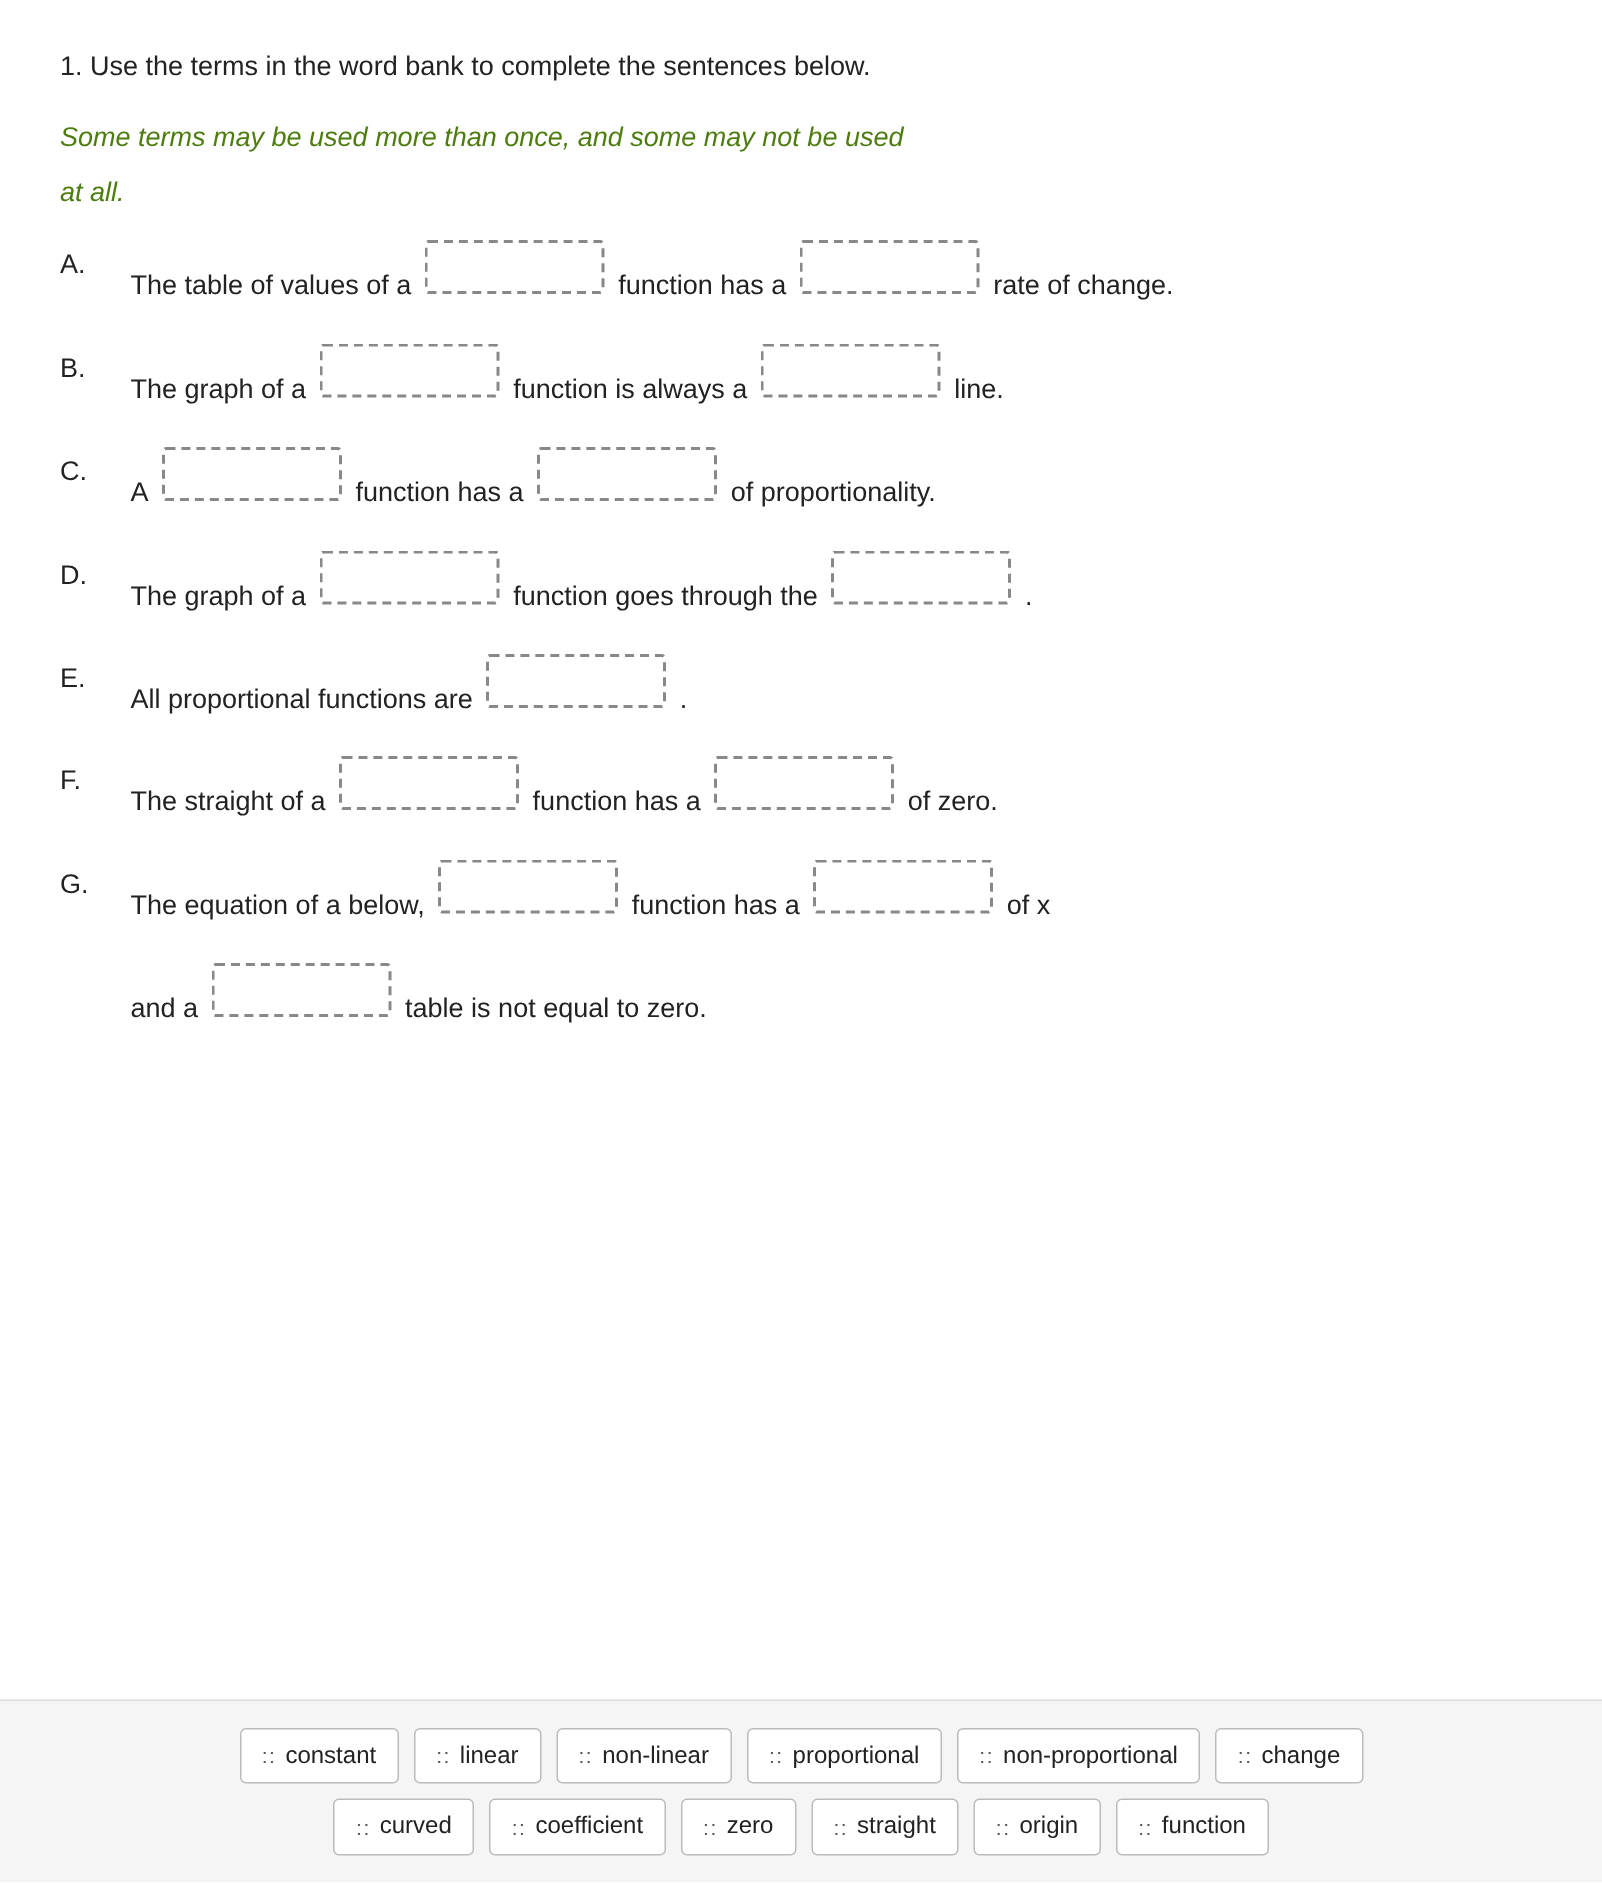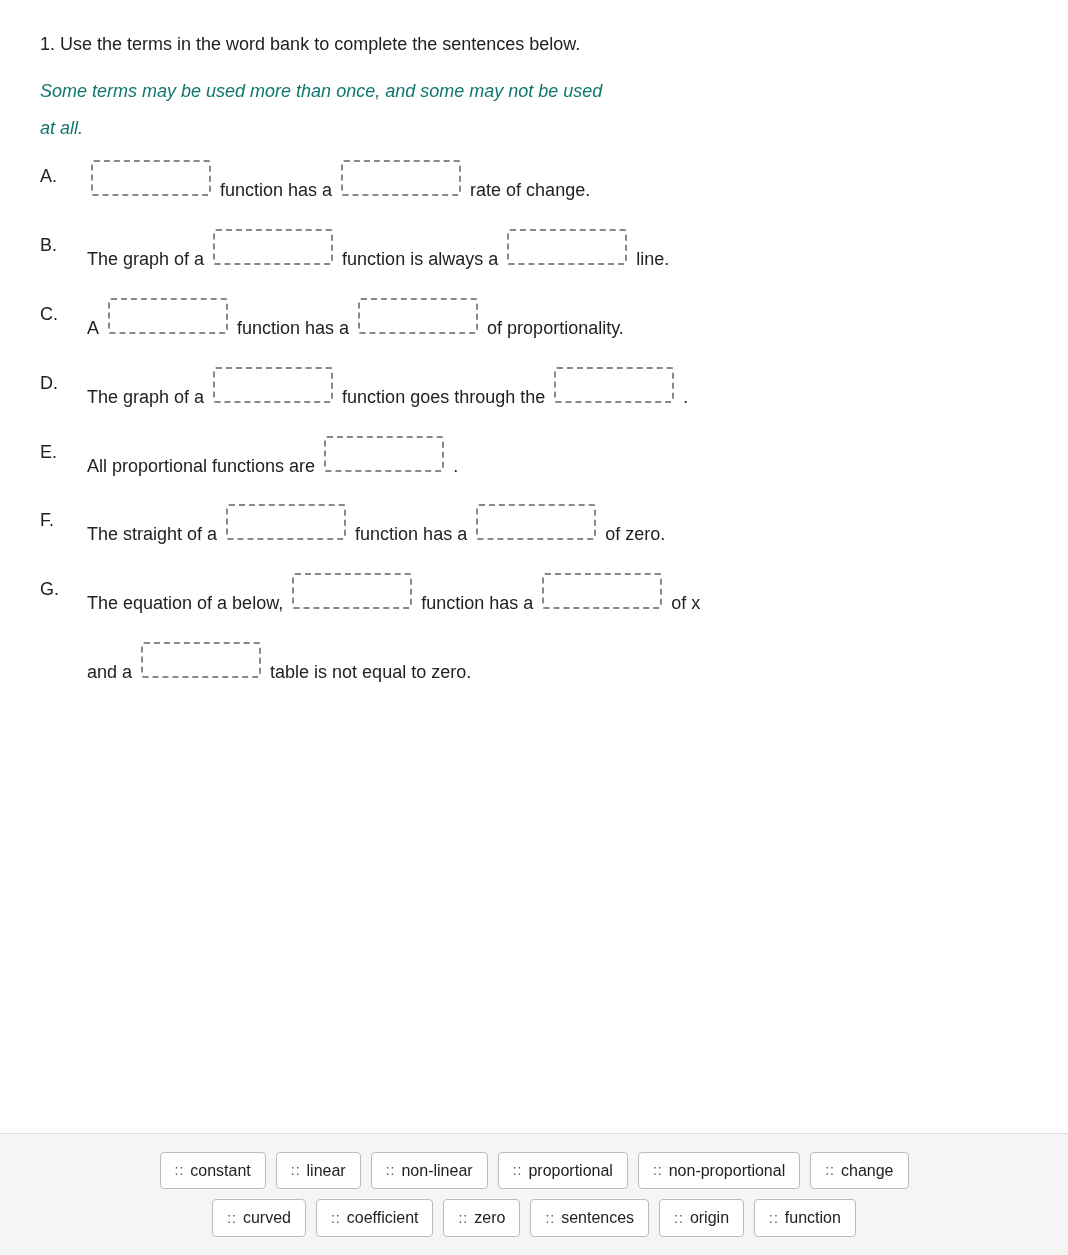--- a/index.html
+++ b/index.html
@@ -24,21 +24,21 @@
       flex: 1;
       padding: 30px 44px 20px 40px;
     }
 
     .question-number {
       font-size: 18px;
       margin-bottom: 16px;
     }
 
     .italic-red {
-      color: #0f766e;
+      color: #4d7c0f;
       font-style: italic;
       margin-bottom: 8px;
       font-size: 18px;
     }
 
     .sentence-text {
       font-size: 18px;
     }
 
     .blank {
@@ -125,20 +125,21 @@
   <p class="question-number">1.  Use the terms in the word bank to complete the sentences below.</p>
 
   <div class="spacing-top">
     <p class="italic-red">Some terms may be used more than once, and some may not be used</p>
     <p class="italic-red">at all.</p>
   </div>
 
   <div class="sentence-row spacing-top">
     <div class="label-col">A.</div>
     <div class="sentence-content">
+      <span class="sentence-text">The table of values of a</span>
       <div class="blank"></div>
       <span class="sentence-text">function has a</span>
       <div class="blank"></div>
       <span class="sentence-text">rate of change.</span>
     </div>
   </div>
 
   <div class="sentence-row">
     <div class="label-col">B.</div>
     <div class="sentence-content">
@@ -249,21 +250,21 @@
     <div class="word-chip">
       <span class="dots">::</span>
       <span>coefficient</span>
     </div>
     <div class="word-chip">
       <span class="dots">::</span>
       <span>zero</span>
     </div>
     <div class="word-chip">
       <span class="dots">::</span>
-      <span>sentences</span>
+      <span>straight</span>
     </div>
     <div class="word-chip">
       <span class="dots">::</span>
       <span>origin</span>
     </div>
     <div class="word-chip">
       <span class="dots">::</span>
       <span>function</span>
     </div>
   </div>

